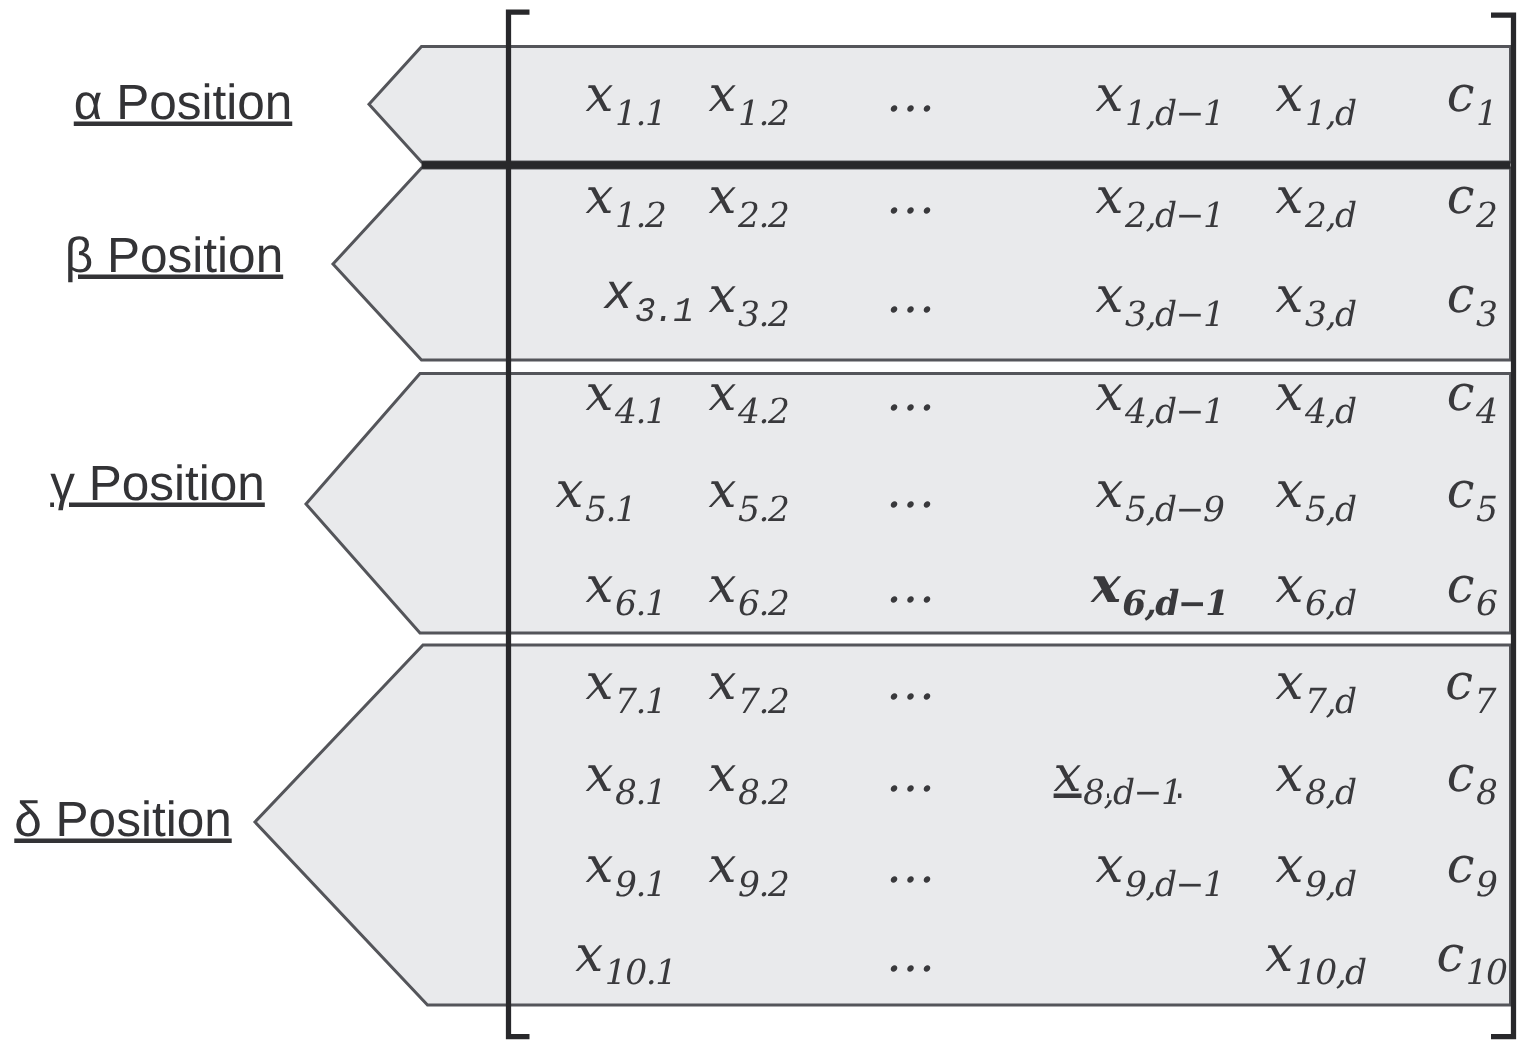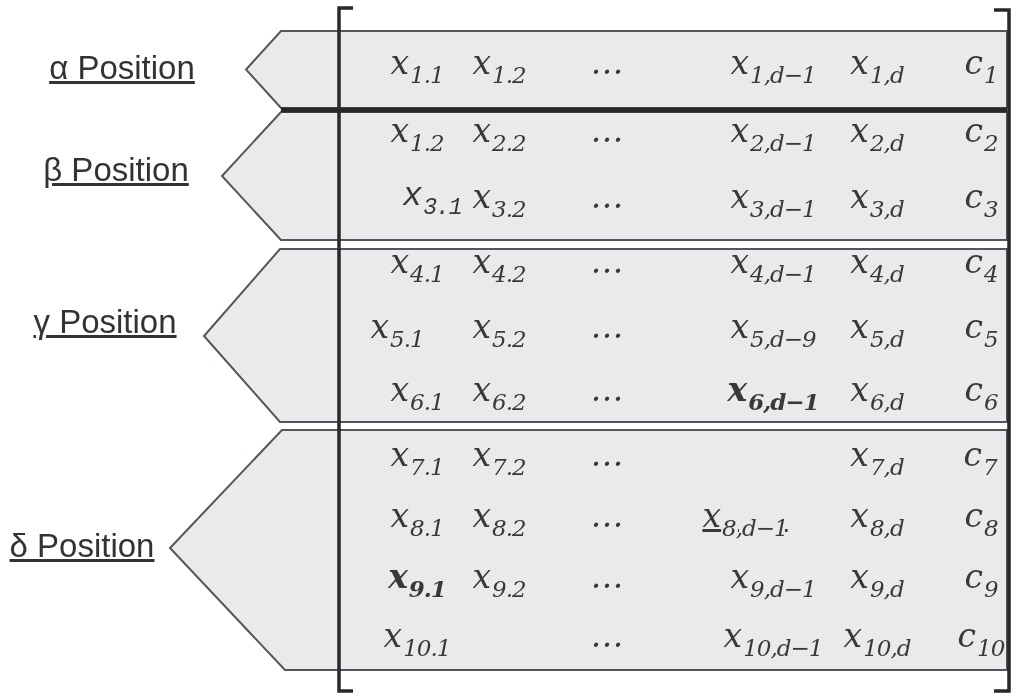--- a/index.html
+++ b/index.html
@@ -133,26 +133,25 @@
       <span class="cell" style="left: 499px; top: 436px;"><span>x</span><span class="sub">7.2</span></span>
       <span class="cell" style="left: 607px; top: 436px;"><span>…</span></span>
       <span class="cell" style="left: 877px; top: 436px;"><span>x</span><span class="sub">7,d</span></span>
       <span class="cell" style="left: 933px; top: 436px; margin-left: 47px;"><span>c</span><span class="sub">7</span></span>
       <span class="cell" style="left: 417px; top: 497px;"><span>x</span><span class="sub">8.1</span></span>
       <span class="cell" style="left: 499px; top: 497px;"><span>x</span><span class="sub">8.2</span></span>
       <span class="cell" style="left: 607px; top: 497px;"><span>…</span></span>
       <span class="cell" style="left: 745px; top: 497px; text-decoration: underline;"><span>x</span><span class="sub">8,d−1</span></span>
       <span class="cell" style="left: 877px; top: 497px;"><span>x</span><span class="sub">8,d</span></span>
       <span class="cell" style="left: 981px; top: 497px;"><span>c</span><span class="sub">8</span></span>
-      <span class="cell" style="left: 417px; top: 558px; font-weight: bold;"><span>x</span><span class="sub">9.1</span></span>
+      <span class="cell" style="left: 417px; top: 558px;"><span>x</span><span class="sub">9.1</span></span>
       <span class="cell" style="left: 499px; top: 558px;"><span>x</span><span class="sub">9.2</span></span>
       <span class="cell" style="left: 607px; top: 558px;"><span>…</span></span>
       <span class="cell" style="left: 773px; top: 558px;"><span>x</span><span class="sub">9,d−1</span></span>
       <span class="cell" style="left: 877px; top: 558px;"><span>x</span><span class="sub">9,d</span></span>
       <span class="cell" style="left: 981px; top: 558px;"><span>c</span><span class="sub">9</span></span>
       <span class="cell" style="left: 417px; top: 617px;"><span>x</span><span class="sub">10.1</span></span>
       <span class="cell" style="left: 607px; top: 617px;"><span>…</span></span>
-      <span class="cell" style="left: 773px; top: 617px;"><span>x</span><span class="sub">10,d−1</span></span>
       <span class="cell" style="left: 877px; top: 617px;"><span>x</span><span class="sub">10,d</span></span>
       <span class="cell" style="left: 981px; top: 617px;"><span>c</span><span class="sub">10</span></span>
     </div>
 
 </div>
 
 </body></html>

